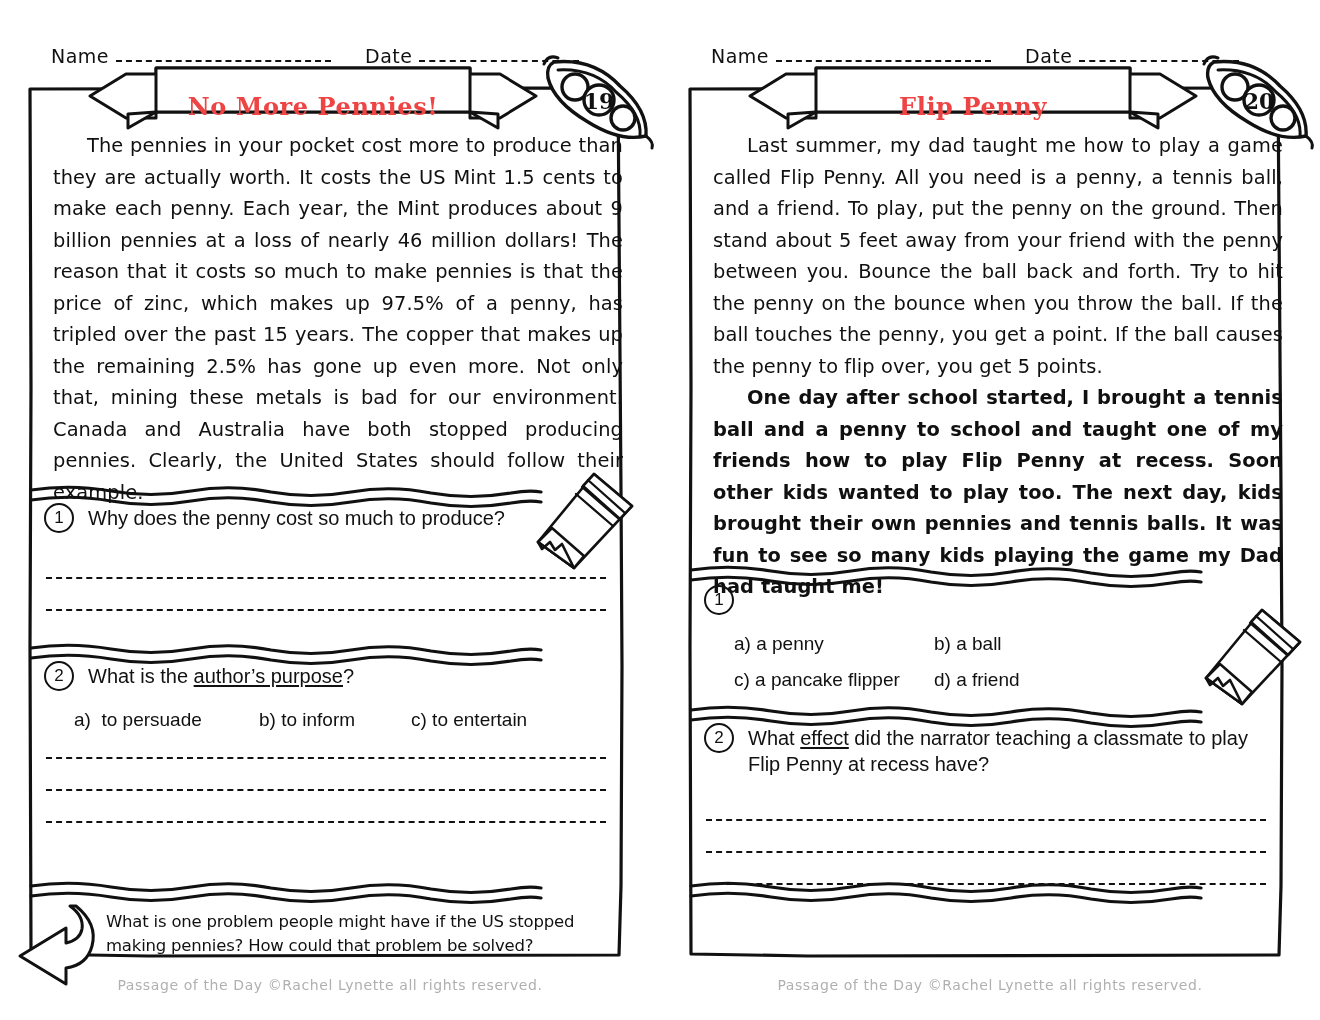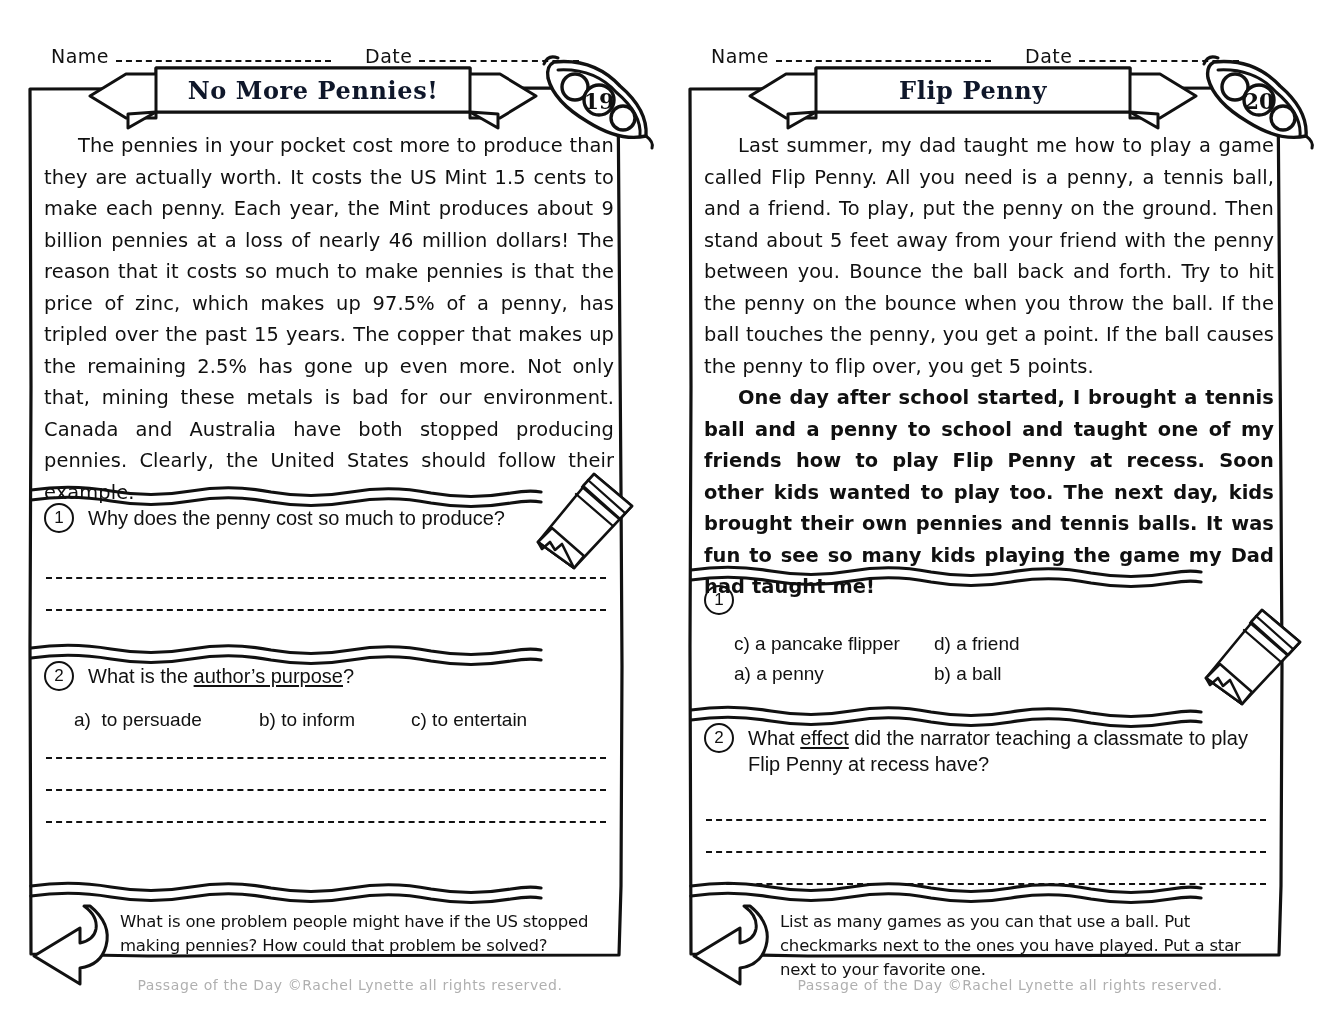--- a/index.html
+++ b/index.html
@@ -68,31 +68,31 @@
   .banner {
     position: absolute;
     top: 66px;
     left: 88px;
     width: 450px;
     height: 62px;
   }
   .banner svg { display: block; overflow: visible; }
   .banner-text {
     position: absolute;
-    top: 0;
+    top: 16px;
     left: 0;
     width: 450px;
     height: 48px;
     display: flex;
     align-items: center;
     justify-content: center;
     font-family: "DejaVu Serif", serif;
     font-size: 24px;
     font-weight: 700;
-    color: #0f172a;
+    color: #ef4444;
     letter-spacing: .6px;
   }
 
   
   .peapod {
     position: absolute;
     top: 48px;
     left: 528px;
     width: 128px;
     height: 108px;
@@ -109,21 +109,21 @@
     justify-content: center;
     font-family: "DejaVu Serif", serif;
     font-size: 22px;
     font-weight: 700;
     color: #111;
   }
 
   
   .passage {
     position: absolute;
-    left: 44px;
+    left: 53px;
     width: 570px;
     font-family: "DejaVu Sans", sans-serif;
     font-size: 19.4px;
     line-height: 31.5px;
     color: #101010;
     text-align: justify;
     letter-spacing: .1px;
   }
   .passage p { text-indent: 34px; }
   .passage p + p { margin-top: 0; font-weight: bold; }
@@ -188,21 +188,21 @@
   }
   .aline:last-child { margin-bottom: 0; }
 
   
   .pencil { position: absolute; }
   .pencil svg { display: block; overflow: visible; }
 
   
   .bottomstrip {
     position: absolute;
-    left: 44px;
+    left: 30px;
     width: 594px;
     height: 66px;
     padding-left: 45px;
   }
   .strip-text {
     position: absolute;
     left: 76px;
     top: 10px;
     width: 500px;
     font-family: "DejaVu Sans", sans-serif;
@@ -223,21 +223,20 @@
   
   .footer {
     position: absolute;
     left: 0;
     width: 660px;
     text-align: center;
     font-family: "DejaVu Sans", sans-serif;
     font-size: 14px;
     color: #b0b0b0;
     letter-spacing: .6px;
-    margin-left: 20px;
   }
 </style>
 </head>
 <body>
 
 <div class="sheet">
 
   <div class="page page-left">
 
     <div class="namedate">
@@ -394,27 +393,27 @@
     <div class="passage" style="top:130px;">
       <p>Last summer, my dad taught me how to play a game called Flip Penny. All you need is a penny, a tennis ball, and a friend. To play, put the penny on the ground. Then stand about 5 feet away from your friend with the penny between you. Bounce the ball back and forth. Try to hit the penny on the bounce when you throw the ball. If the ball touches the penny, you get a point. If the ball causes the penny to flip over, you get 5 points.</p>
       <p>One day after school started, I brought a tennis ball and a penny to school and taught one of my friends how to play Flip Penny at recess. Soon other kids wanted to play too. The next day, kids brought their own pennies and tennis balls. It was fun to see so many kids playing the game my Dad had taught me!</p>
     </div>
 
     <div class="qblock" style="top:584px;">
       <div class="qhead">
         <div class="qnum">1</div>
       </div>
       <div class="choices">
+        <div class="row">
+          <span class="choice" style="width:200px;">a) a penny</span>
+          <span class="choice">b) a ball</span>
+        </div>
         <div class="row" style="margin-top:6px;">
           <span class="choice" style="width:200px;">c) a pancake flipper</span>
           <span class="choice">d) a friend</span>
-        </div>
-        <div class="row">
-          <span class="choice" style="width:200px;">a) a penny</span>
-          <span class="choice">b) a ball</span>
         </div>
       </div>
     </div>
 
     <div class="pencil" style="left:536px; top:608px; width:112px; height:100px;">
       <svg width="112" height="100" viewBox="0 0 112 100" fill="#fff" stroke="#111" stroke-width="2.6" stroke-linejoin="round" stroke-linecap="round">
         <path d="M66 2 L104 34 L46 96 L10 70 Z" fill="#fff"></path>
         <path d="M66 2 L104 34 L92 47 L55 14 Z" fill="#fff"></path>
         <path d="M60 8 L97 41 M54 15 L91 47 M48 22 L85 54" stroke-width="2.3"></path>
         <path d="M24 56 L56 84 L46 96 L10 70 Z" fill="#fff"></path>
@@ -427,25 +426,17 @@
         <div class="qnum">2</div>
         <div class="qtext" style="max-width:505px;"><span>What </span><u>effect</u><span> did the narrator teaching a classmate to play Flip Penny at recess have?</span></div>
       </div>
       <div class="lines" style="margin-top:42px;">
         <div class="aline"></div>
         <div class="aline"></div>
         <div class="aline"></div>
       </div>
     </div>
 
-    <div class="bottomstrip" style="top:900px;">
-      <div class="curvearrow">
-        <svg width="96" height="96" viewBox="0 0 96 96" fill="#fff" stroke="#111" stroke-width="3" stroke-linejoin="round" stroke-linecap="round">
-          <path d="M62 8 q22 18 16 40 q-5 19 -26 22 l0 16 L6 58 L52 30 l0 15 q14 -3 16 -14 q2 -13 -12 -23 Z" fill="#fff"></path>
-        </svg>
-      </div>
-      <div class="strip-text">List as many games as you can that use a ball. Put checkmarks next to the ones you have played. Put a star next to your favorite one.</div>
-    </div>
 
     <div class="footer" style="top:977px;">Passage of the Day ©Rachel Lynette all rights reserved.</div>
   </div>
 
 </div>
 
 </body></html>

